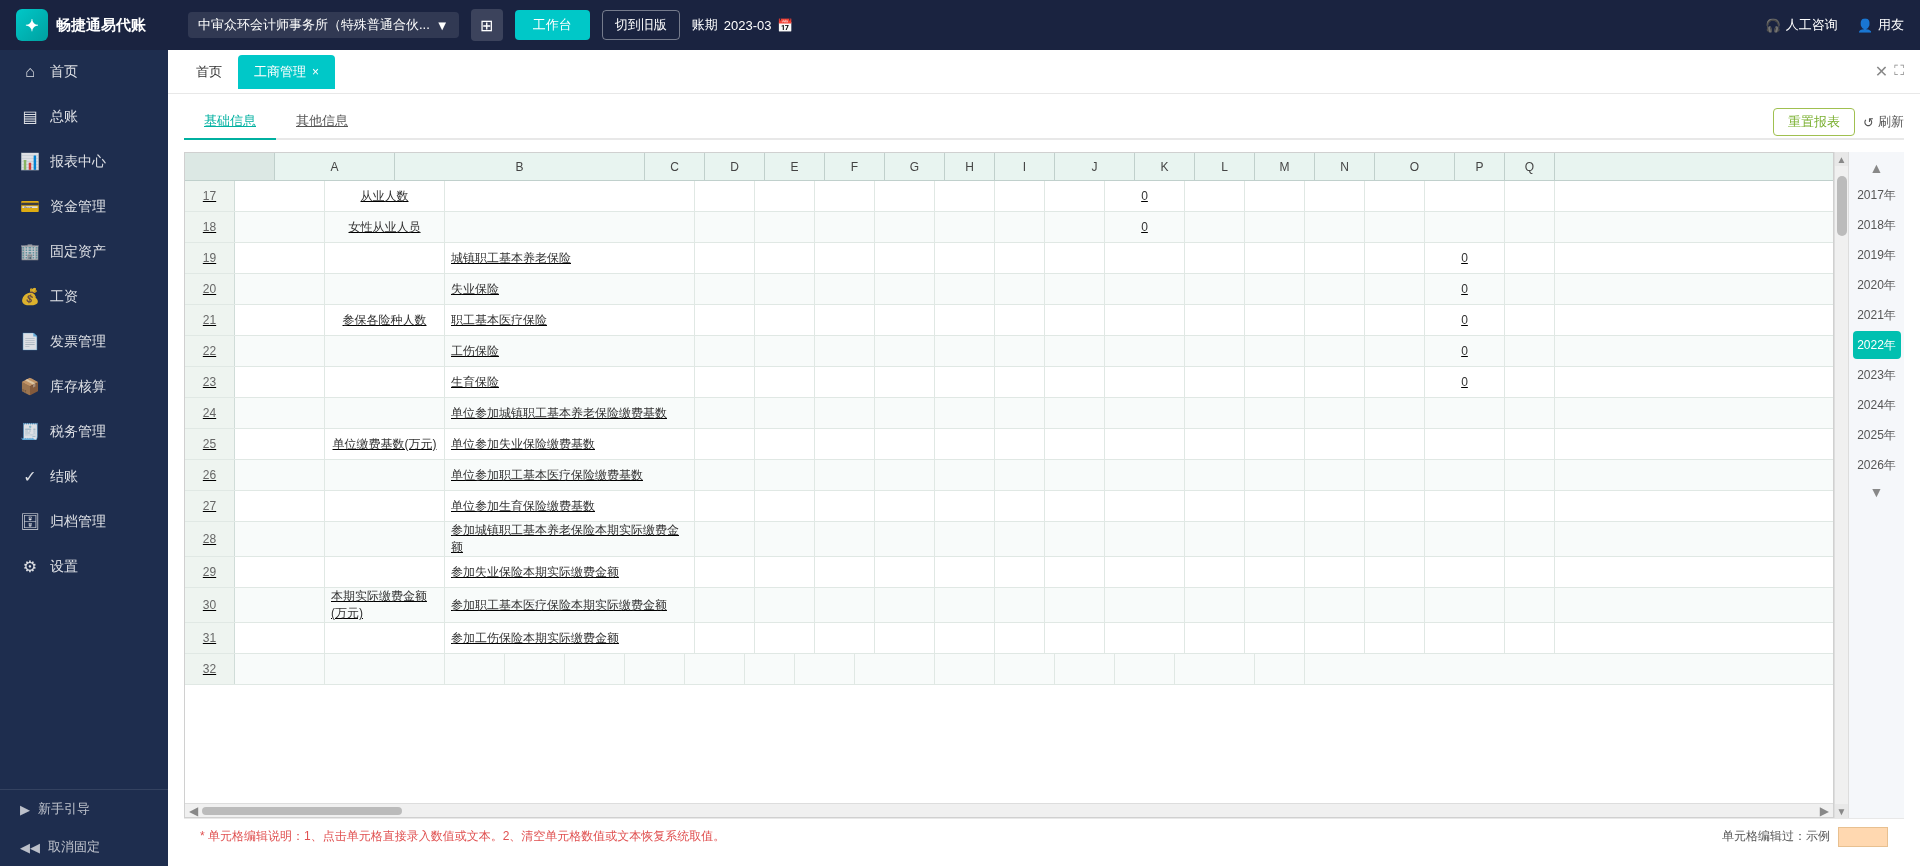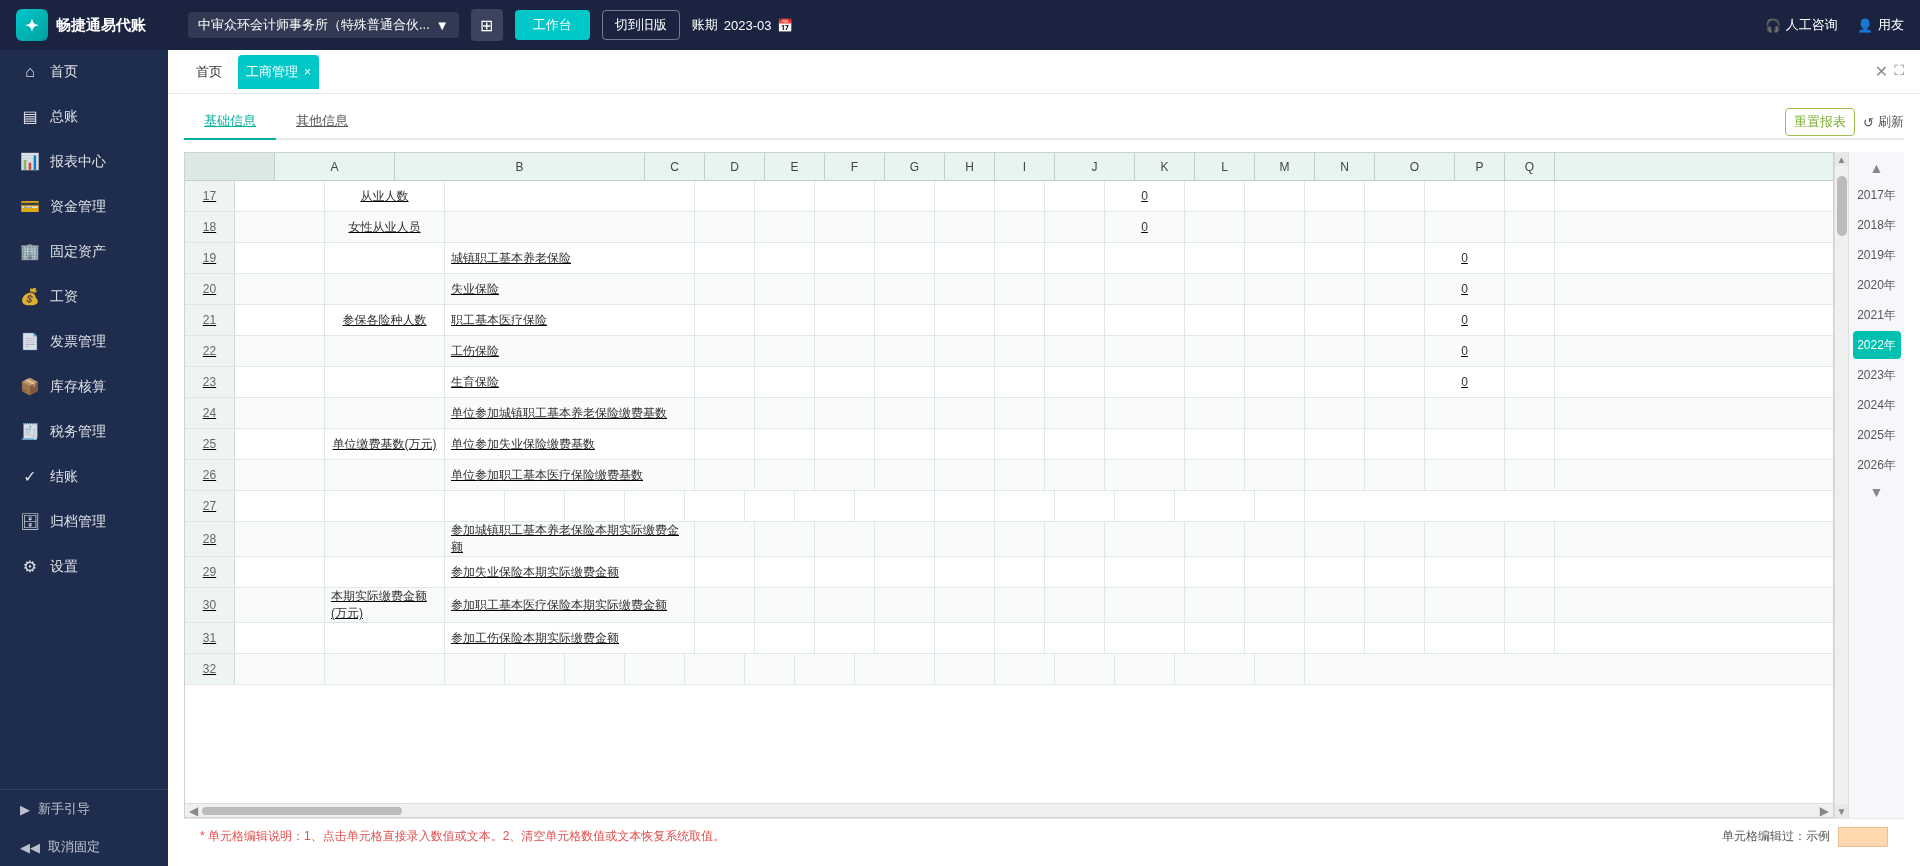--- a/index.html
+++ b/index.html
@@ -119,21 +119,21 @@
     .tab-bar {
       background: #fff;
       border-bottom: 1px solid #e8e8e8;
       display: flex;
       align-items: center;
       padding: 0 16px;
       height: 44px;
       gap: 4px;
     }
     .tab-item {
-      padding: 8px 8px;
+      padding: 8px 16px;
       cursor: pointer;
       font-size: 13px;
       color: #555;
       border-radius: 4px 4px 0 0;
       display: flex; align-items: center; gap: 6px;
     }
     .tab-item.active {
       background: #00c8c8;
       color: white;
     }
@@ -172,21 +172,21 @@
     }
     .sub-tab-actions {
       margin-left: auto;
       display: flex; align-items: center; gap: 8px;
     }
     .reset-report-btn {
       border: 1px solid #a0c050;
       color: #7ab030;
       background: white;
       border-radius: 4px;
-      padding: 4px 8px;
+      padding: 4px 14px;
       font-size: 13px;
       cursor: pointer;
     }
     .refresh-btn {
       display: flex; align-items: center; gap: 4px;
       color: #555; font-size: 13px; cursor: pointer;
       background: none; border: none;
     }
 
     
@@ -712,20 +712,21 @@
               <div class="data-cell col-n"></div>
               <div class="data-cell col-o"></div>
               <div class="data-cell col-p"></div>
               <div class="data-cell" style="width:50px;min-width:50px;"></div>
             </div>
 
             <div class="table-row">
               <div class="row-num-cell">27</div>
               <div class="data-cell col-a"></div>
               <div class="data-cell col-b"></div>
+              <div class="data-cell col-c">单位参加生育保险缴费基数</div>
               <div class="data-cell col-d"></div>
               <div class="data-cell col-e"></div>
               <div class="data-cell col-f"></div>
               <div class="data-cell col-g"></div>
               <div class="data-cell col-h"></div>
               <div class="data-cell col-i"></div>
               <div class="data-cell col-j"></div>
               <div class="data-cell col-k"></div>
               <div class="data-cell col-l"></div>
               <div class="data-cell col-m"></div>

